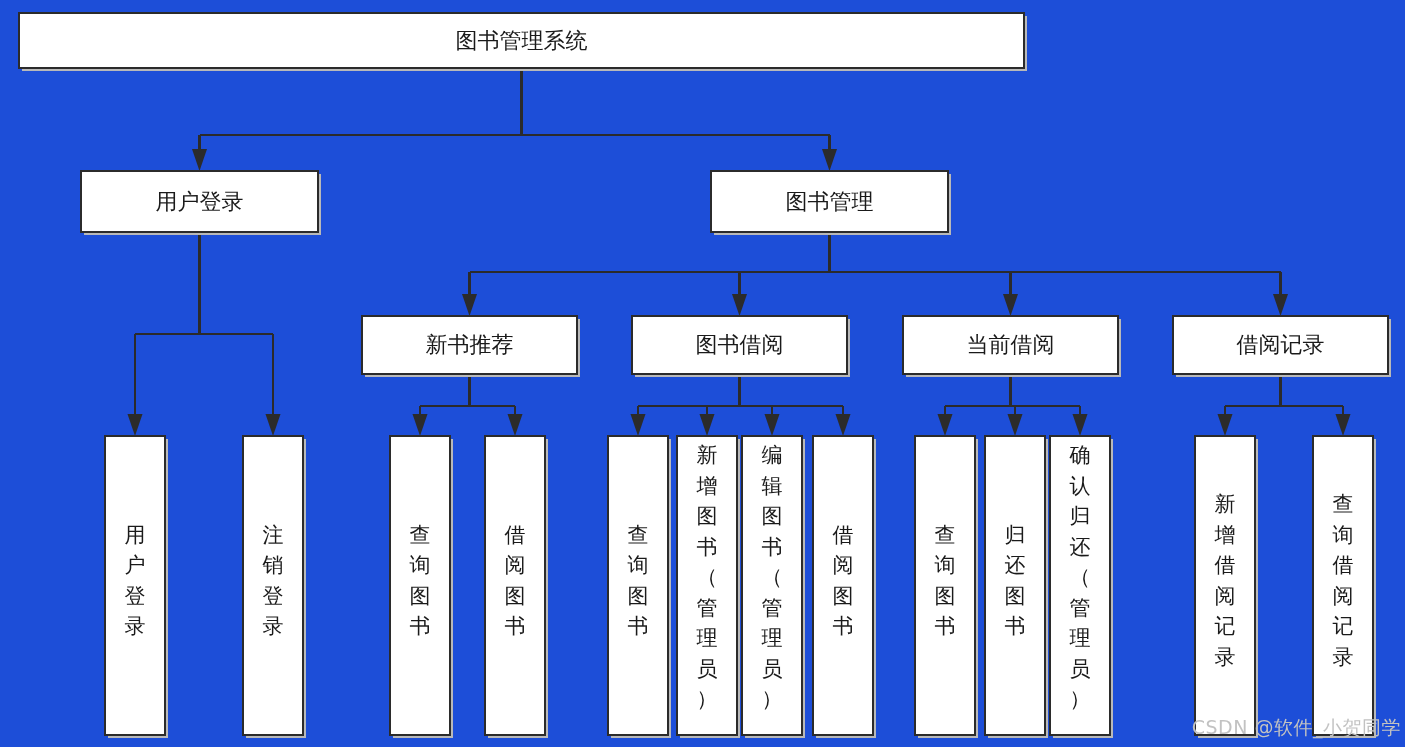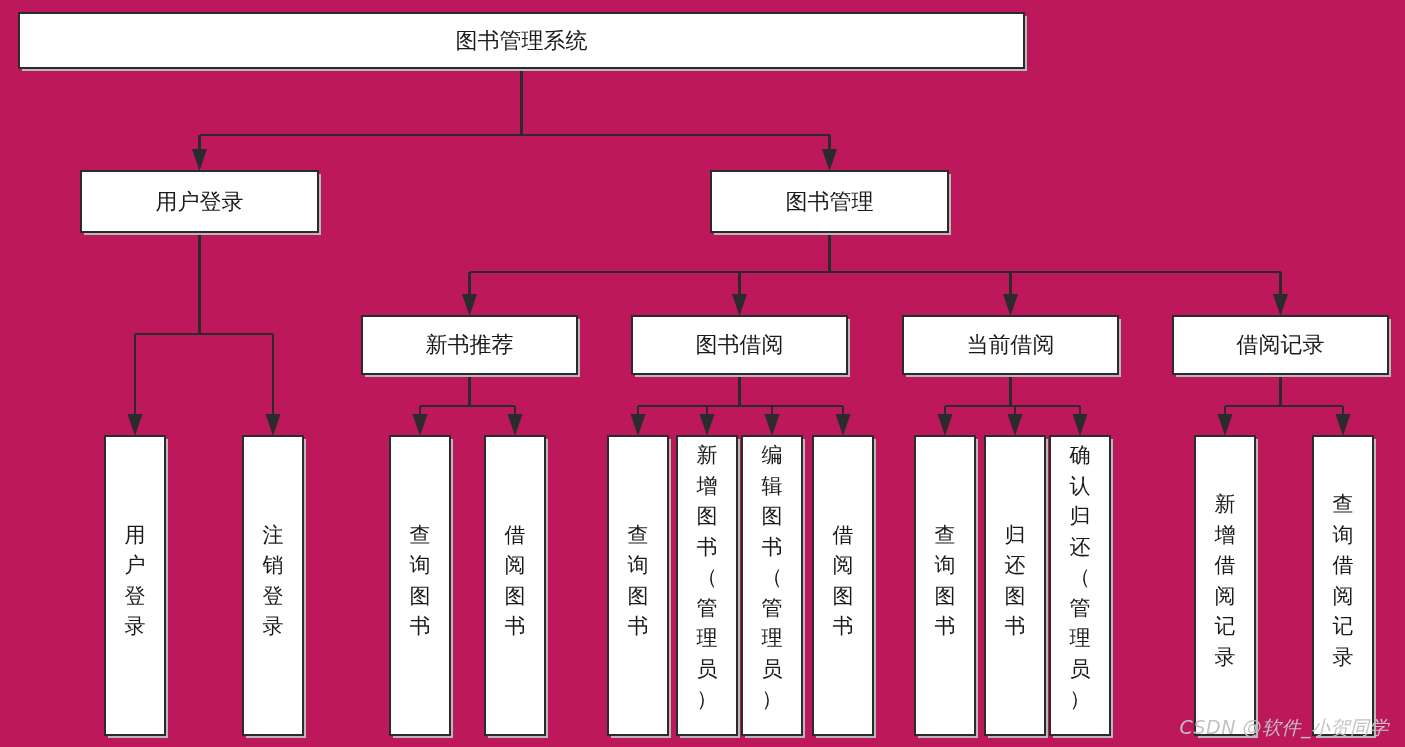--- a/index.html
+++ b/index.html
@@ -11,21 +11,21 @@
   body {
     width: 1405px;
     height: 747px;
     overflow: hidden;
     font-family: "DejaVu Sans", "Liberation Sans", sans-serif;
   }
   #diagram-root {
     position: relative;
     width: 1405px;
     height: 747px;
-    background: #be185d;
+    background: #1d4ed8;
   }
   svg#tree-svg {
     position: absolute;
     left: 0;
     top: 0;
     width: 1405px;
     height: 747px;
     display: block;
   }
   .node-box {
@@ -56,29 +56,28 @@
     dominant-baseline: middle;
   }
   .leaf-label-v {
     font-family: "DejaVu Sans", "Liberation Sans", sans-serif;
     font-size: 21px;
     fill: #1a1a1a;
     text-anchor: middle;
   }
   .watermark-text {
     position: absolute;
-    right: 16px;
+    right: 4px;
     bottom: 6px;
     font-family: "DejaVu Sans", "Liberation Sans", sans-serif;
     font-size: 19px;
     color: #c2c2c2;
     letter-spacing: 0.5px;
     white-space: nowrap;
     user-select: none;
-    font-style: italic;
   }
 </style>
 </head>
 <body>
 
 <div id="diagram-root">
   <svg id="tree-svg" viewBox="0 0 1405 747" xmlns="http://www.w3.org/2000/svg">
     <g id="layer-edges">
         <g>
           <line x1="521.5" y1="68" x2="521.5" y2="135" class="link-line"></line>

